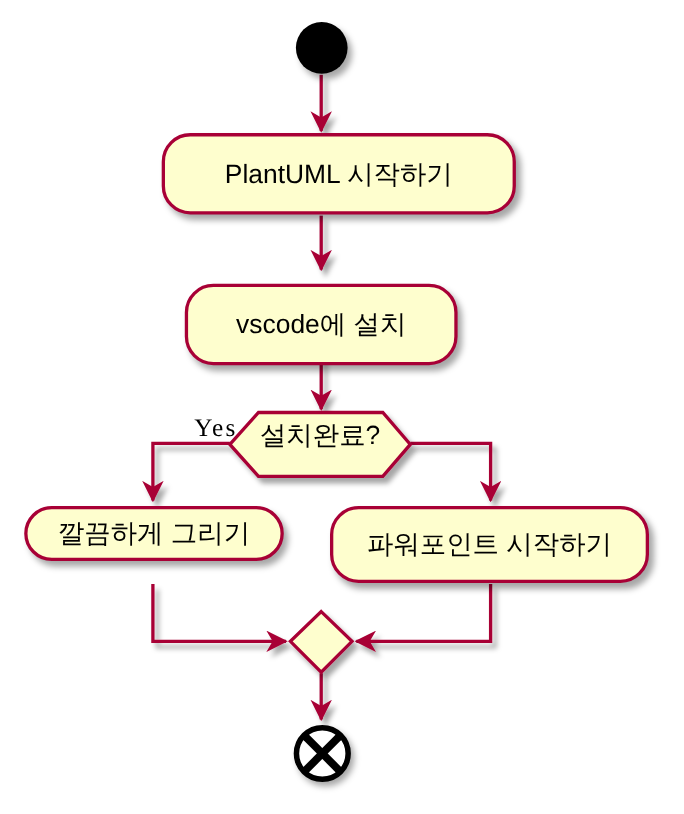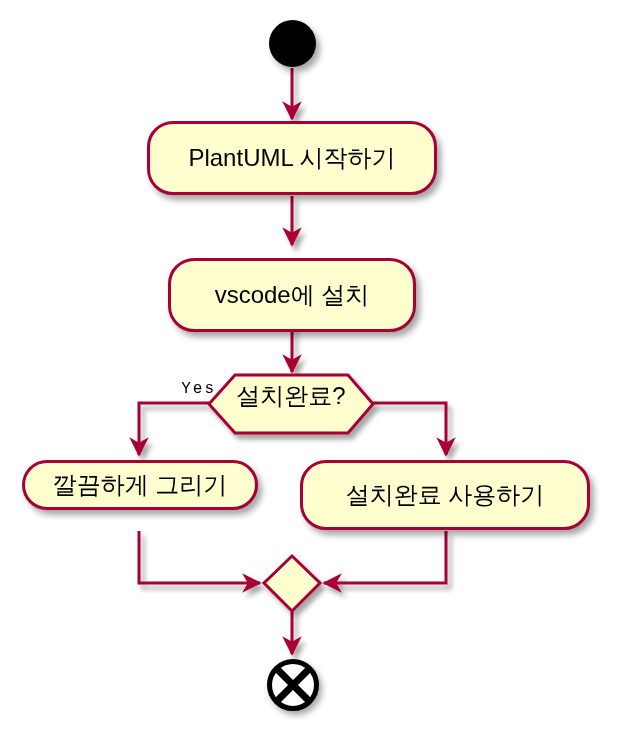--- a/index.html
+++ b/index.html
@@ -59,22 +59,22 @@
     align-items: center;
     justify-content: center;
     font-size: 24px;
     white-space: nowrap;
   }
   .yes-label {
     position: absolute;
     left: 158px; top: 377px;
     width: 58px; height: 24px;
     text-align: right;
-    font-family: Liberation Mono, monospace;
-    font-size: 16px;
+    font-family: Liberation Serif, serif;
+    font-size: 23px;
     letter-spacing: 2px;
     line-height: 24px;
   }
   .end-node {
     position: absolute;
     left: 264px; top: 656px;
     width: 58px; height: 58px;
   }
   .end-node svg { filter: drop-shadow(3px 4px 3px rgba(0,0,0,0.35)); }
   .end-node circle { fill: var(--background); stroke: var(--end-ring); }
@@ -107,38 +107,38 @@
     </g>
 
     <g filter="url(#soft-shadow)">
       <polygon class="shape" points="209,404 235,375 348,375 373,404 348,433 235,433"></polygon>
       <polygon class="shape" points="292,556 320,583 292,611 264,583"></polygon>
     </g>
   </svg>
 
   <div class="start-node"></div>
 
-  <div class="action" style="left:147px; top:121px; width:290px; height:74px;">
+  <div class="action" style="left:147px; top:121px; width:322px; height:74px;">
     <span>PlantUML 시작하기</span>
   </div>
 
   <div class="action" style="left:168px; top:258px; width:248px; height:74px;">
     <span>vscode에 설치</span>
   </div>
 
   <div class="yes-label">Yes</div>
 
   <div class="decision-text">설치완료?</div>
 
   <div class="action" style="left:22px; top:460px; width:236px; height:50px;">
     <span>깔끔하게 그리기</span>
   </div>
 
   <div class="action" style="left:300px; top:460px; width:290px; height:70px;">
-    <span>설치완료 사용하기</span>
+    <span>파워포인트 시작하기</span>
   </div>
 
   <div class="end-node">
     <svg width="58" height="58" viewBox="0 0 58 58">
       <circle cx="29" cy="29" r="23.5" stroke-width="5"></circle>
       <line x1="14.5" y1="14.5" x2="43.5" y2="43.5" stroke-width="7" stroke-linecap="round"></line>
       <line x1="43.5" y1="14.5" x2="14.5" y2="43.5" stroke-width="7" stroke-linecap="round"></line>
     </svg>
   </div>
 

